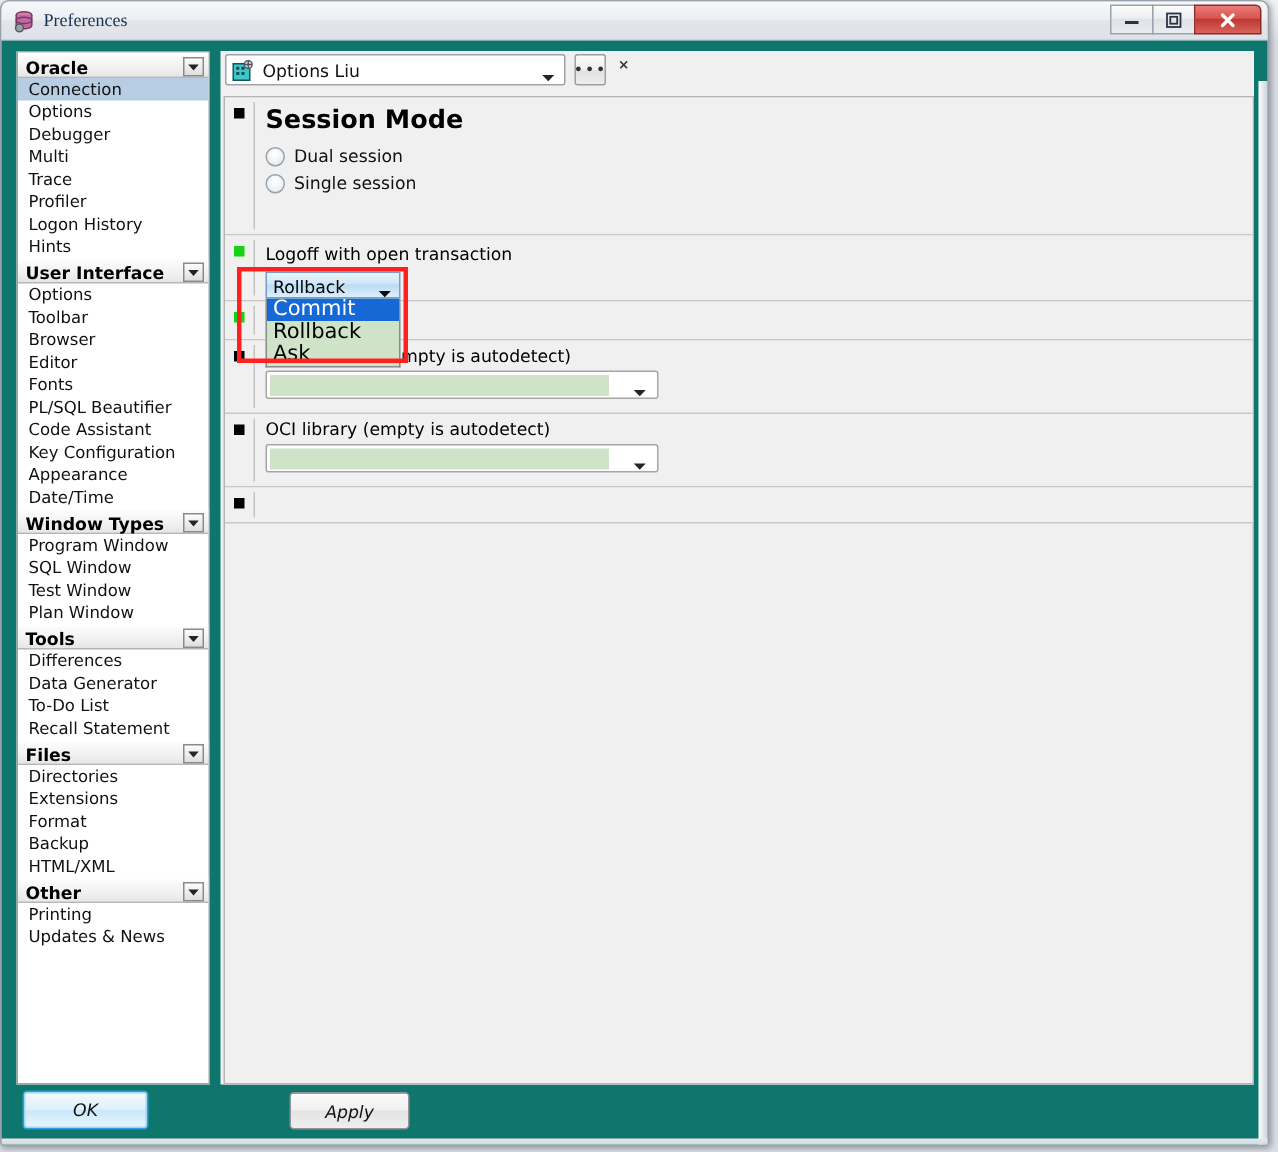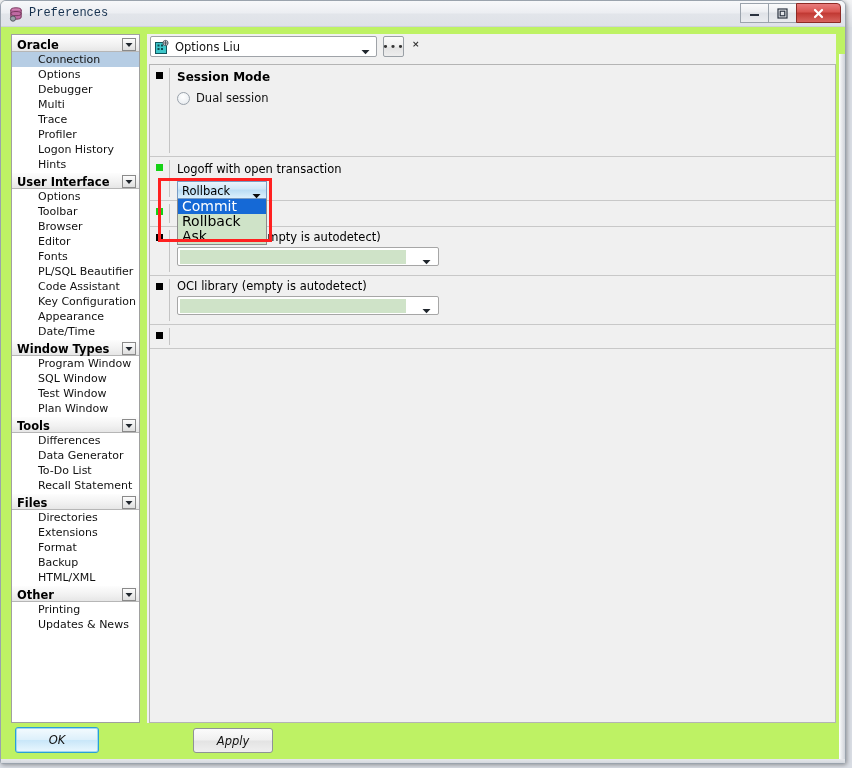--- a/index.html
+++ b/index.html
@@ -48,21 +48,21 @@
     border-radius: 5px 5px 0 0;
     border-bottom: 1px solid #cfd3d9;
   }
   .title-icon {
     position: absolute; left: 7px; top: 5px;
     width: 16px; height: 16px;
   }
   .title-text {
     position: absolute; left: 28px; top: 5px;
     font-size: 12px; color: #16314f;
-    font-family: Liberation Mono, monospace;
+    font-family: Liberation Serif, serif;
   }
   .win-btns { position: absolute; right: 4px; top: 2px; display: flex; gap: 0; }
   .win-btn {
     width: 29px; height: 20px;
     border: 1px solid #9ba3ac;
     background: linear-gradient(180deg,#fbfbfc 0%, #eceef1 45%, #dfe2e7 50%, #eaecef 100%);
     display: flex; align-items: center; justify-content: center;
     margin-left: -1px;
     font-size: 11px; color: #2a3340;
   }
@@ -73,21 +73,21 @@
     color: #ffffff;
     border-radius: 0 4px 0 0;
     font-weight: bold;
   }
   .win-btn:first-child { border-radius: 0; }
 
   
   #body {
     position: absolute;
     left: 0; top: 26px; right: 0; bottom: 0;
-    background: #bef264;
+    background: #0f766e;
   }
 
   
   #sidebar {
     position: absolute;
     left: 10px; top: 7px;
     width: 129px; height: 689px;
     background: #ffffff;
     border: 1px solid #a0a0a0;
     overflow: hidden;
@@ -107,21 +107,21 @@
   .grp-btn {
     position: absolute; right: 3px; top: 2px;
     width: 14px; height: 13px;
     border: 1px solid #8a8a8a;
     background: linear-gradient(180deg,#fcfcfc 0%,#ececec 55%,#dedede 100%);
     display: flex; align-items: center; justify-content: center;
   }
   .grp-btn svg { display:block; }
   .tree-item {
     height: 15px;
-    padding-left: 26px;
+    padding-left: 7px;
     line-height: 15px;
     font-size: 11px;
     color: #111;
     white-space: nowrap;
   }
   .tree-item.selected {
     background: #b6cde4;
   }
 
   
@@ -181,21 +181,21 @@
     width: 7px; height: 7px;
     background: #000;
   }
   .sect .marker.green { background: #15d215; }
   .sect .vline {
     position: absolute; left: 19px; top: 3px; bottom: 3px;
     width: 1px; background: #c4c4c4;
   }
   .sect-inner { padding: 5px 0 6px 27px; }
   .sect-title {
-    font-weight: bold; font-size: 12px; color: #000;
+    font-weight: bold; font-size: 17px; color: #000;
     margin-bottom: 5px;
   }
   .sect-label { font-size: 11.5px; color: #000; margin-bottom: 3px; }
 
   .radio-row { display: flex; align-items: center; height: 18px; }
   .radio {
     width: 13px; height: 13px; border-radius: 50%;
     border: 1px solid #9aa2ab;
     background: radial-gradient(circle at 45% 35%, #ffffff 0%, #eef1f4 60%, #dfe3e8 100%);
     margin-right: 6px;
@@ -468,20 +468,24 @@
 
         <div class="sect" style="height:92px;">
           <span class="marker"></span>
           <span class="vline"></span>
           <div class="sect-inner">
             <div class="sect-title">Session Mode</div>
             <div class="radio-row">
               <span class="radio"></span>
               <span class="radio-label">Dual session</span>
             </div>
+            <div class="radio-row">
+              <span class="radio"></span>
+              <span class="radio-label">Single session</span>
+            </div>
           </div>
         </div>
 
         <div class="sect" style="height:44px;">
           <span class="marker green"></span>
           <span class="vline"></span>
           <div class="sect-inner" style="padding-bottom:2px;">
             <div class="sect-label">Logoff with open transaction</div>
           </div>
 

